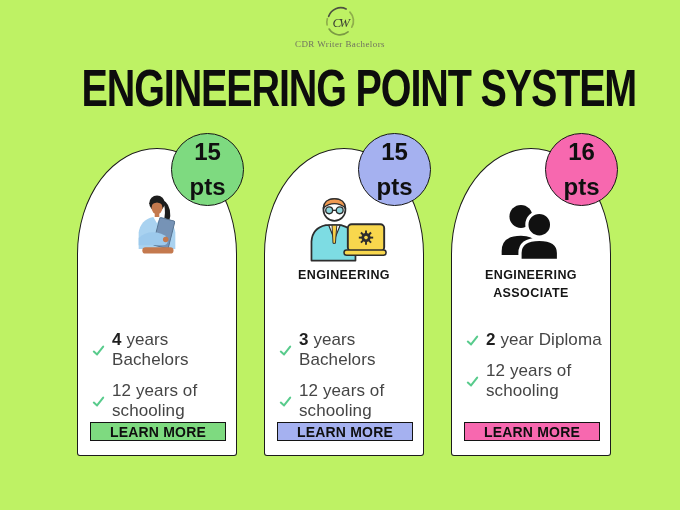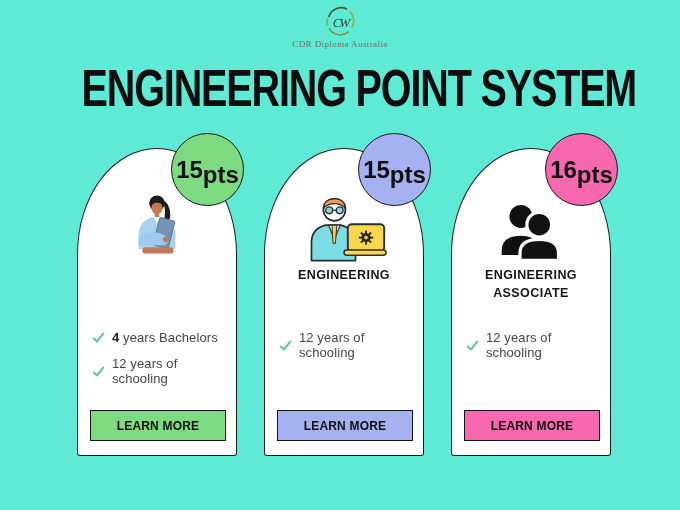--- a/index.html
+++ b/index.html
@@ -24,60 +24,60 @@
   
   .cards { position:absolute; top:148px; left:77px; display:flex; gap:27px; }
   .card {
     position:relative; width:160px; height:308px; box-sizing:border-box;
     background:#FFFFFF; border:1.6px solid #1C1C1C;
     border-radius:80px 80px 3px 3px / 106px 106px 3px 3px;
   }
   .badge {
     position:absolute; top:-16px; right:-8px; width:73px; height:73px; box-sizing:border-box;
     border-radius:50%; border:1.7px solid #161616; z-index:2;
-    display:flex; align-items:center; justify-content:center;
+    display:flex; flex-direction:column; align-items:center; justify-content:center;
     color:#101010; font-weight:bold;
   }
   .badge .num  { font-size:24px; line-height:1; }
   .badge .unit { font-size:24px; line-height:1; margin-top:11px; }
 
   .illo { position:absolute; top:38px; left:0; right:0; height:76px;
           display:flex; align-items:flex-end; justify-content:center; }
 
   .card-title {
     position:absolute; top:118px; left:0; right:0; text-align:center;
     font-size:12.5px; font-weight:bold; letter-spacing:0.4px; line-height:1.4; color:#151515;
   }
 
   .features { position:absolute; top:181px; left:14px; right:3px; }
   .feature  { display:flex; align-items:center; margin-bottom:11px; }
   .feature .check { flex:0 0 auto; display:flex; margin-right:7px; }
-  .feature-text { font-size:13px; color:#454545; letter-spacing:0.1px; }
+  .feature-text { font-size:17px; color:#454545; letter-spacing:0.1px; }
   .feature-text b { color:#1f1f1f; }
 
   .learn-more {
-    position:absolute; bottom:14px; left:12px; right:10px; height:31px; box-sizing:border-box;
+    position:absolute; bottom:14px; left:12px; right:10px; height:19px; box-sizing:border-box;
     border:1.8px solid #141414; display:flex; align-items:center; justify-content:center;
-    font-size:12px; font-weight:bold; letter-spacing:0.2px; color:#0F0F0F; cursor:pointer;
+    font-size:14px; font-weight:bold; letter-spacing:0.2px; color:#0F0F0F; cursor:pointer;
   }
 </style>
 </head>
 <body>
 
-<div class="canvas" style="background-color: #5eead4; text-decoration: underline;">
+<div class="canvas" style="background-color: #bef264; text-decoration: underline;">
 
   <div class="logo">
     <svg width="34" height="34" viewBox="0 0 36 36">
       <path d="M 6 12 A 13.5 13.5 0 0 1 24.5 4.2" fill="none" stroke="#4D5140" stroke-width="1.8" stroke-linecap="round"></path>
       <path d="M 28.5 7.5 A 13.5 13.5 0 0 1 30.5 23.5" fill="none" stroke="#8FAF4B" stroke-width="1.8" stroke-linecap="round"></path>
       <path d="M 26.5 28.5 A 13.5 13.5 0 0 1 6.5 25.5" fill="none" stroke="#7B9A44" stroke-width="1.8" stroke-linecap="round"></path>
       <path d="M 4.3 21 A 13.5 13.5 0 0 1 4.6 14.5" fill="none" stroke="#8FAF4B" stroke-width="1.8" stroke-linecap="round"></path>
       <text x="18" y="23.5" text-anchor="middle" font-family="Liberation Serif, serif" font-style="italic" font-size="14" letter-spacing="-2.5" fill="#3C4034">CW</text>
     </svg>
-    <div class="logo-name">CDR Diploma Australia</div>
+    <div class="logo-name">CDR Writer Bachelors</div>
   </div>
 
   <div class="main-title">ENGINEERING POINT SYSTEM</div>
 
   <div class="cards">
 
     <div class="card">
       <div class="badge" style="background-color: rgb(126, 218, 128);">
         <span class="num">15</span>
         <span class="unit">pts</span>
@@ -157,20 +157,28 @@
         <span>ENGINEERING</span><br>
       </div>
 
       <div class="features">
         <div class="feature">
           <span class="check">
             <svg width="13" height="13" viewBox="0 0 18 18">
                 <path d="M2.5 10.5 L7 14.5 L15.5 3.5" fill="none" stroke="#58CB8C" stroke-width="2.8" stroke-linecap="round" stroke-linejoin="round"></path>
               </svg>
           </span>
+          <span class="feature-text"><b>3</b><span> years Bachelors</span></span>
+        </div>
+        <div class="feature">
+          <span class="check">
+            <svg width="13" height="13" viewBox="0 0 18 18">
+                <path d="M2.5 10.5 L7 14.5 L15.5 3.5" fill="none" stroke="#58CB8C" stroke-width="2.8" stroke-linecap="round" stroke-linejoin="round"></path>
+              </svg>
+          </span>
           <span class="feature-text"><b></b><span>12 years of schooling</span></span>
         </div>
       </div>
 
       <div class="learn-more" style="background-color: rgb(165, 177, 240);">LEARN MORE</div>
     </div>
 
     <div class="card">
       <div class="badge" style="background-color: rgb(247, 104, 175);">
         <span class="num">16</span>
@@ -191,20 +199,28 @@
         <span>ASSOCIATE</span>
       </div>
 
       <div class="features">
         <div class="feature">
           <span class="check">
             <svg width="13" height="13" viewBox="0 0 18 18">
                 <path d="M2.5 10.5 L7 14.5 L15.5 3.5" fill="none" stroke="#58CB8C" stroke-width="2.8" stroke-linecap="round" stroke-linejoin="round"></path>
               </svg>
           </span>
+          <span class="feature-text"><b>2</b><span> year Diploma</span></span>
+        </div>
+        <div class="feature">
+          <span class="check">
+            <svg width="13" height="13" viewBox="0 0 18 18">
+                <path d="M2.5 10.5 L7 14.5 L15.5 3.5" fill="none" stroke="#58CB8C" stroke-width="2.8" stroke-linecap="round" stroke-linejoin="round"></path>
+              </svg>
+          </span>
           <span class="feature-text"><b></b><span>12 years of schooling</span></span>
         </div>
       </div>
 
       <div class="learn-more" style="background-color: rgb(247, 104, 175);">LEARN MORE</div>
     </div>
 
   </div>
 </div>
 

